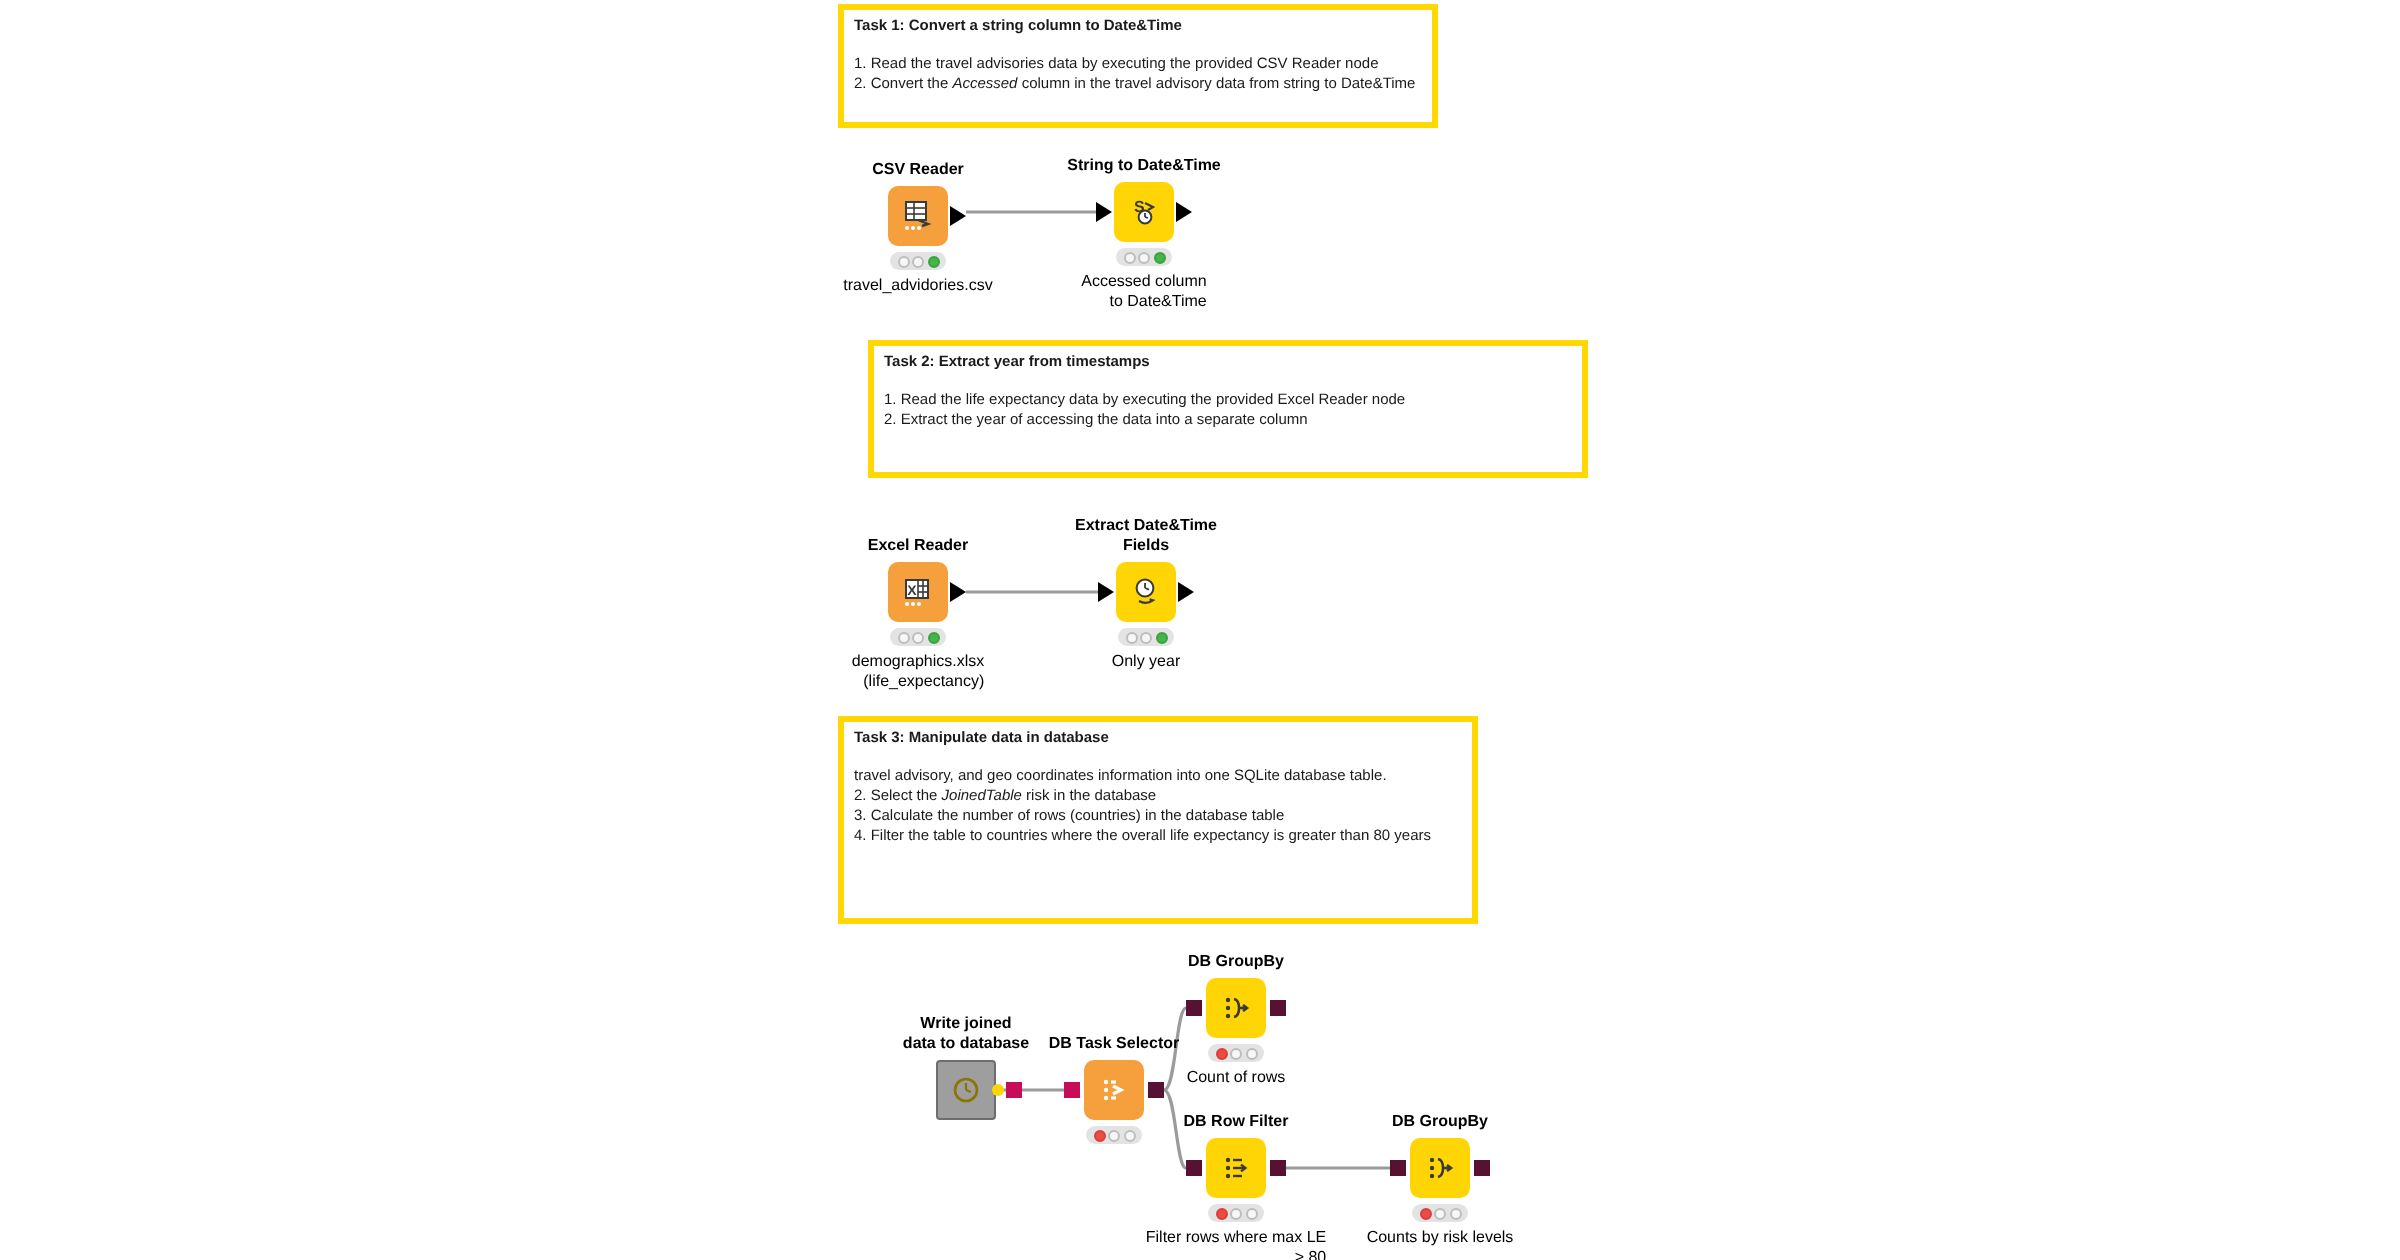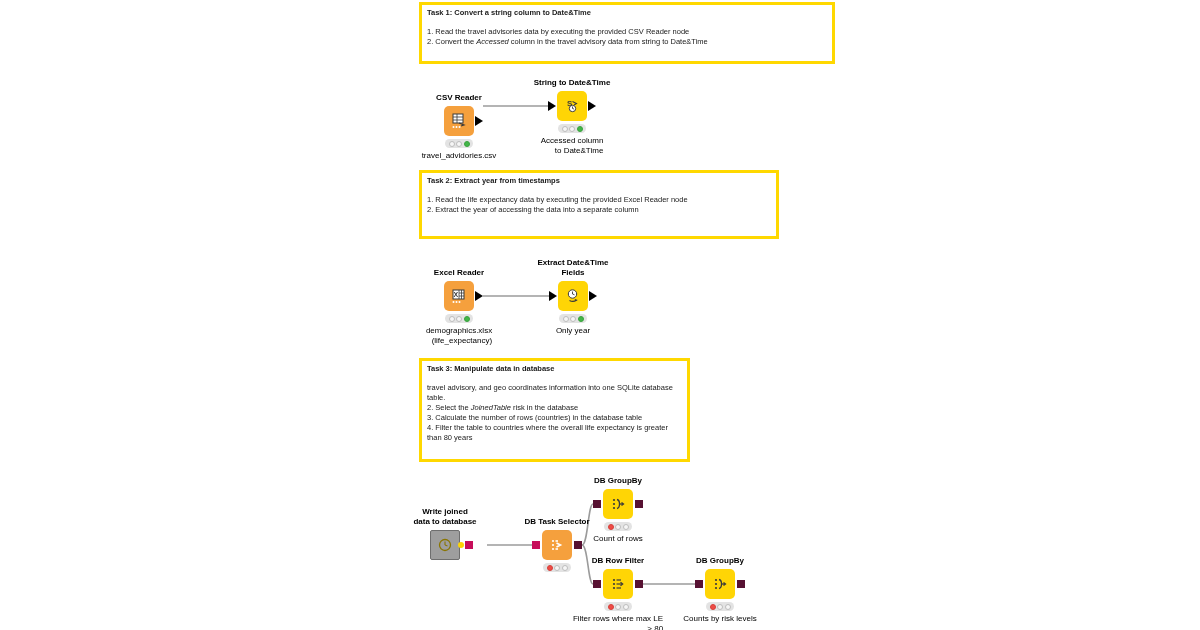--- a/index.html
+++ b/index.html
@@ -94,41 +94,41 @@
 
   <svg class="wires" width="1200" height="630" viewBox="0 0 1200 630">
     <path d="M483,106 L548,106" stroke="#9b9b9b" stroke-width="1.6" fill="none"></path>
     <path d="M483,296 L549,296" stroke="#9b9b9b" stroke-width="1.6" fill="none"></path>
     <path d="M487,545 L532,545" stroke="#9b9b9b" stroke-width="1.6" fill="none"></path>
     <path d="M582,545 C588,545 588,504 593,504" stroke="#9b9b9b" stroke-width="1.6" fill="none"></path>
     <path d="M582,545 C588,545 588,584 593,584" stroke="#9b9b9b" stroke-width="1.6" fill="none"></path>
     <path d="M643,584 L695,584" stroke="#9b9b9b" stroke-width="1.6" fill="none"></path>
   </svg>
 
-  <div class="task-box" style="left:419px; top:2px; width:416px; height:62px;">
+  <div class="task-box" style="left:419px; top:2px; width:300px; height:62px;">
     <div class="task-title">Task 1: Convert a string column to Date&amp;Time</div>
     <div class="task-line">1. Read the travel advisories data by executing the provided CSV Reader node</div>
     <div class="task-line"><span>2. Convert the </span><em>Accessed</em><span> column in the travel advisory data from string to Date&amp;Time</span></div>
   </div>
 
-  <div class="task-box" style="left:419px; top:170px; width:360px; height:69px;">
+  <div class="task-box" style="left:434px; top:170px; width:360px; height:69px;">
     <div class="task-title">Task 2: Extract year from timestamps</div>
     <div class="task-line">1. Read the life expectancy data by executing the provided Excel Reader node</div>
     <div class="task-line">2. Extract the year of accessing the data into a separate column</div>
   </div>
 
-  <div class="task-box" style="left:419px; top:358px; width:271px; height:104px;">
+  <div class="task-box" style="left:419px; top:358px; width:320px; height:104px;">
     <div class="task-title">Task 3: Manipulate data in database</div>
     <div class="task-line">travel advisory, and geo coordinates information into one SQLite database table.</div>
     <div class="task-line"><span>2. Select the </span><em>JoinedTable</em><span>  risk in the database</span></div>
     <div class="task-line">3. Calculate the number of rows (countries) in the database table</div>
     <div class="task-line">4. Filter the table to countries where the overall life expectancy is greater than 80 years</div>
   </div>
 
-  <div class="node" style="left:444px; top:106px;">
+  <div class="node" style="left:444px; top:93px;">
     <div class="nlabel">CSV Reader</div>
     <div class="square orange">
       <svg class="icon-svg" width="18" height="18" viewBox="0 0 18 18">
         <rect x="3" y="2" width="10" height="9" fill="#ffffff" stroke="#3a3a3a" stroke-width="1"></rect>
         <line x1="3" y1="5" x2="13" y2="5" stroke="#3a3a3a" stroke-width="0.8"></line>
         <line x1="3" y1="8" x2="13" y2="8" stroke="#3a3a3a" stroke-width="0.8"></line>
         <line x1="7" y1="2" x2="7" y2="11" stroke="#3a3a3a" stroke-width="0.8"></line>
         <path d="M9,11 L14,13 L11,14" fill="none" stroke="#3a3a3a" stroke-width="1.2"></path>
         <circle cx="3.5" cy="15" r="1" fill="#ffffff"></circle>
           <circle cx="6.5" cy="15" r="1" fill="#ffffff"></circle>
@@ -205,21 +205,21 @@
     <div class="port-tri in"></div>
     <div class="port-tri out"></div>
     <div class="traffic green">
         <span class="light"></span>
         <span class="light"></span>
         <span class="light"></span>
       </div>
     <div class="nsub">Only year</div>
   </div>
 
-  <div class="node" style="left:430px; top:530px;padding-left:24px;">
+  <div class="node" style="left:468px; top:530px;padding-left:24px;">
     <div class="nlabel">Write joined
 data to database</div>
     <div class="square meta">
       <svg class="icon-svg" width="18" height="18" viewBox="0 0 18 18">
         <circle cx="9" cy="9" r="5.5" fill="none" stroke="#8a7500" stroke-width="1.3"></circle>
         <line x1="9" y1="9" x2="9" y2="5.5" stroke="#8a7500" stroke-width="1.1"></line>
         <line x1="9" y1="9" x2="11.5" y2="10" stroke="#8a7500" stroke-width="1.1"></line>
       </svg>
     </div>
     <div class="meta-dot"></div>

